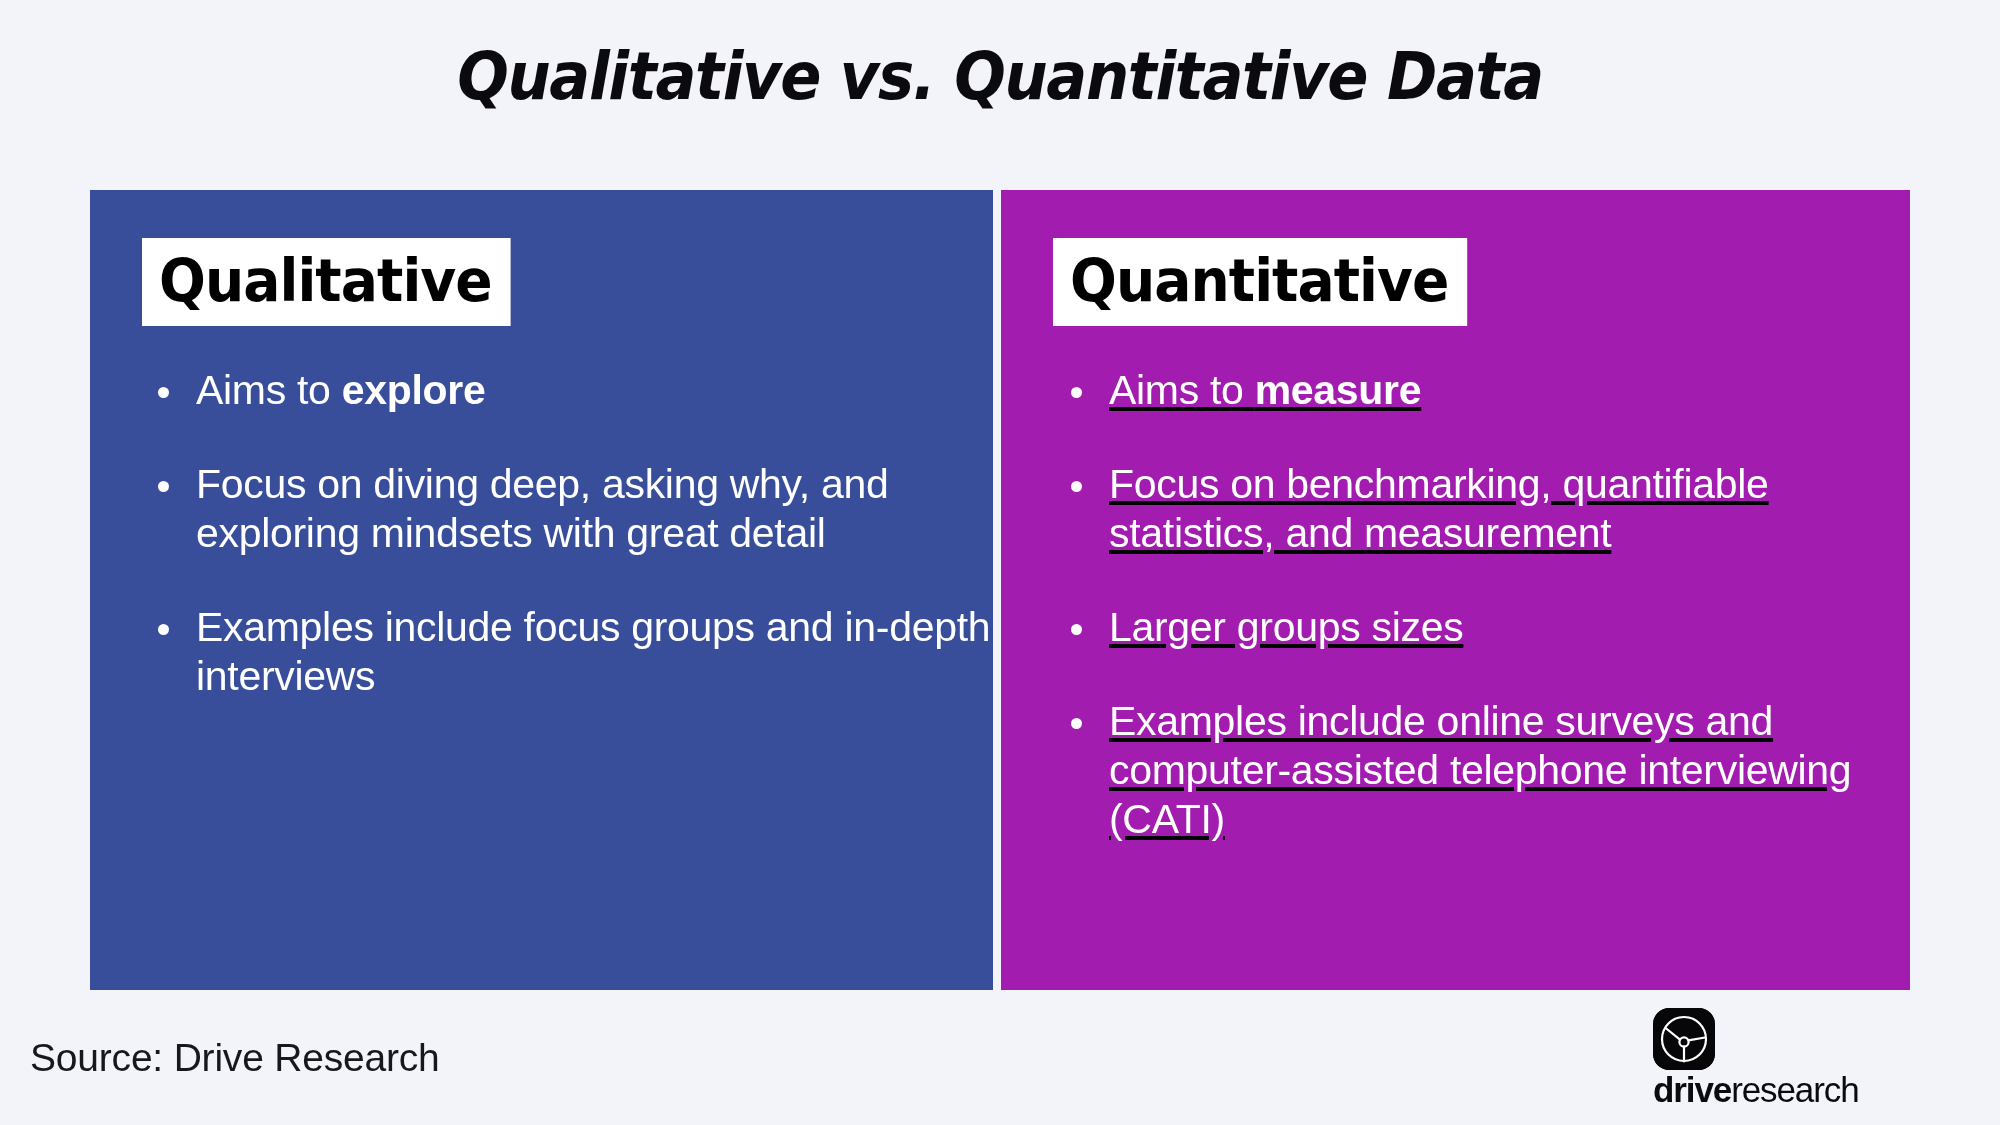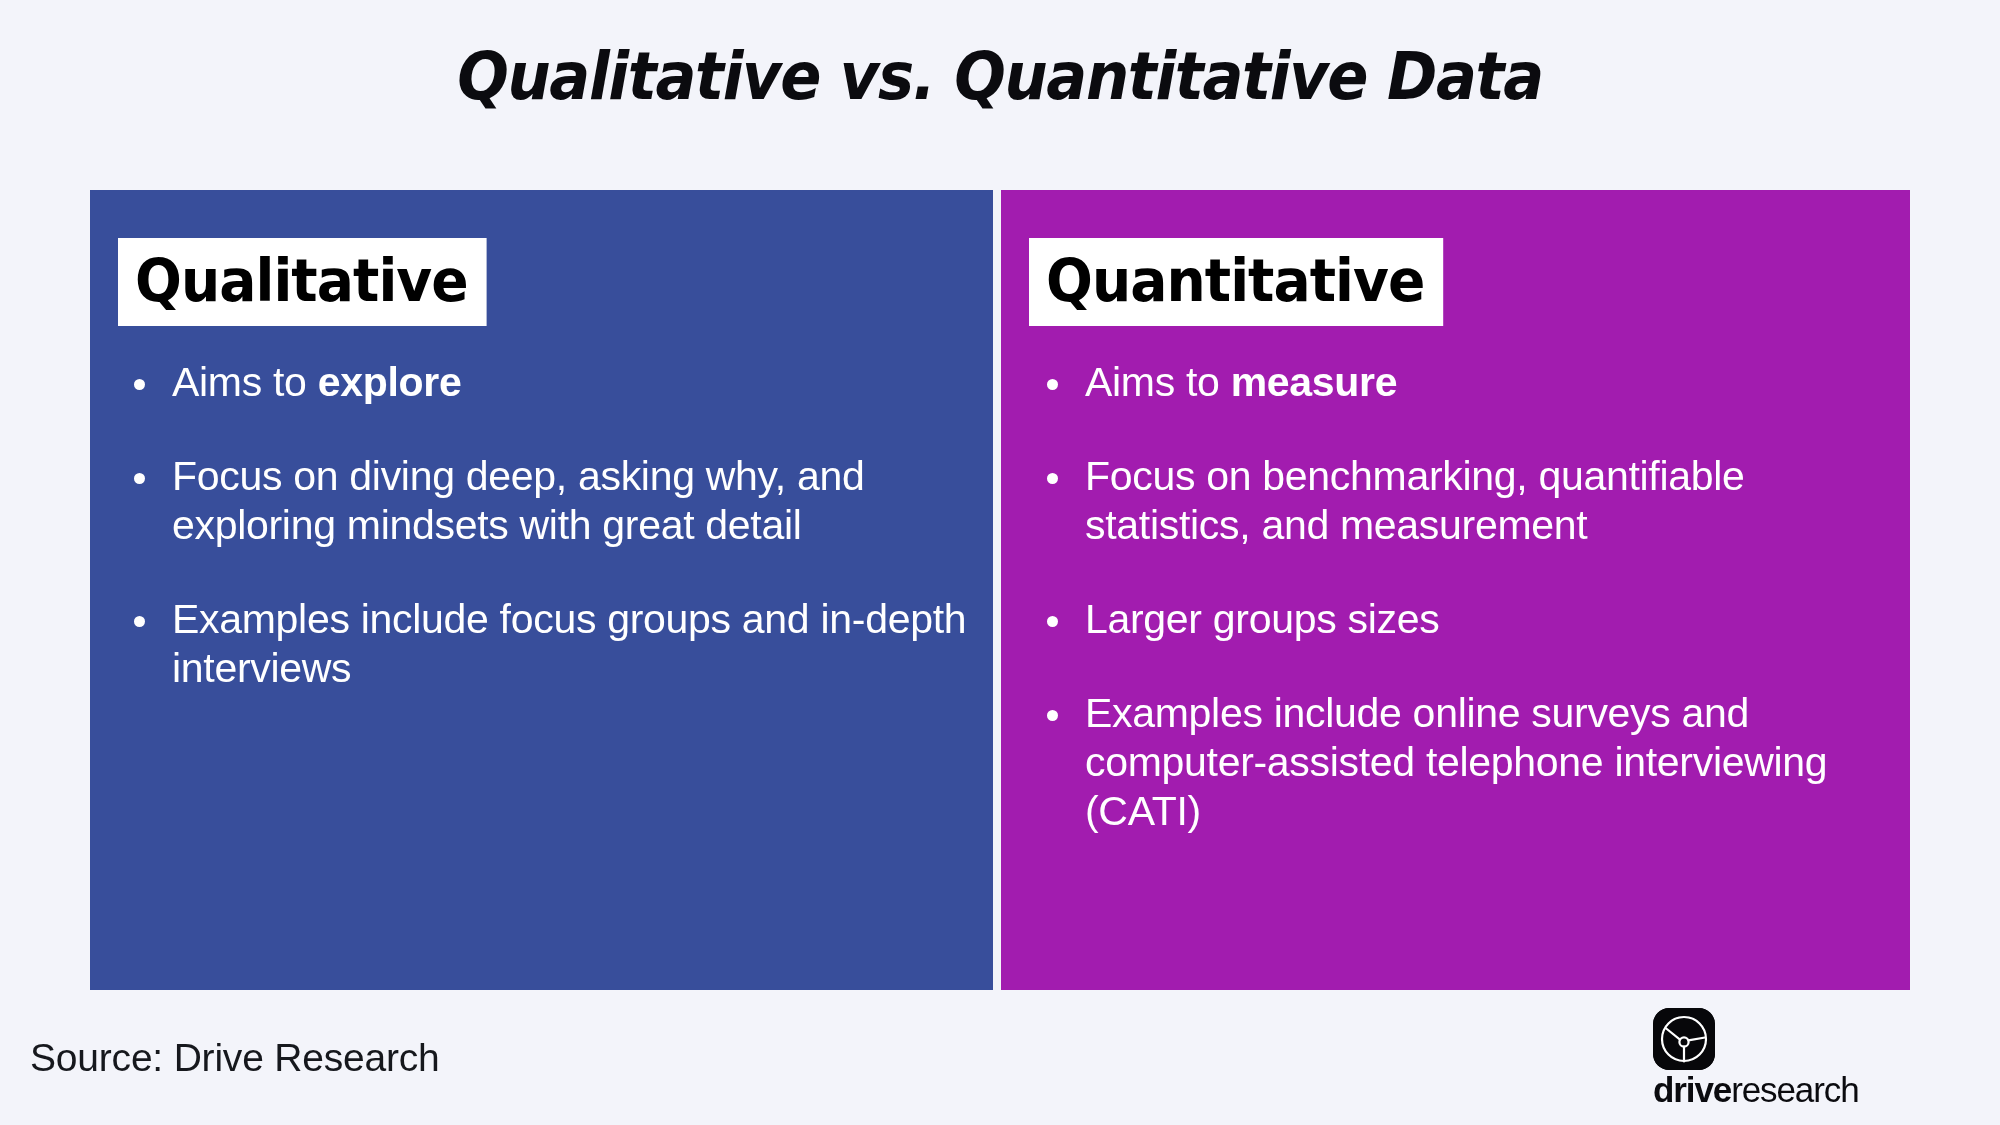--- a/index.html
+++ b/index.html
@@ -60,42 +60,42 @@
   .panel-gap {
     width: 8px;
     background: #f3f4fa;
   }
   .panel-right {
     width: 909px;
     background: #a21caf;
   }
 
   .panel-inner {
-    padding: 48px 0 0 28px;
+    padding: 48px 0 0 52px;
   }
 
   .panel-header {
     display: inline-block;
     background: #ffffff;
     color: #000000;
     font-family: "DejaVu Sans", sans-serif;
     font-weight: bold;
     font-size: 58px;
     line-height: 1.0;
     padding: 14px 20px 16px 18px;
     letter-spacing: -1px;
     transform: scaleX(0.95);
     transform-origin: left top;
     white-space: nowrap;
   }
 
   
   ul.bullets {
     list-style: none;
-    margin: 32px 0 0 0;
+    margin: 40px 0 0 0;
     padding: 0;
   }
   ul.bullets li {
     position: relative;
     color: #ffffff;
     font-family: "Liberation Sans", sans-serif;
     font-weight: 400;
     font-size: 41px;
     line-height: 49px;
     padding-left: 54px;
@@ -111,20 +111,21 @@
     height: 11px;
     border-radius: 50%;
     background: #ffffff;
   }
   ul.bullets li b {
     font-weight: 700;
   }
 
   .panel-right ul.bullets {
     margin-left: 2px;
+    text-decoration: underline;
   }
 
   
   .source {
     position: absolute;
     left: 30px;
     top: 1058px;
     transform: translateY(-50%);
     font-family: "Liberation Sans", sans-serif;
     font-size: 39px;

